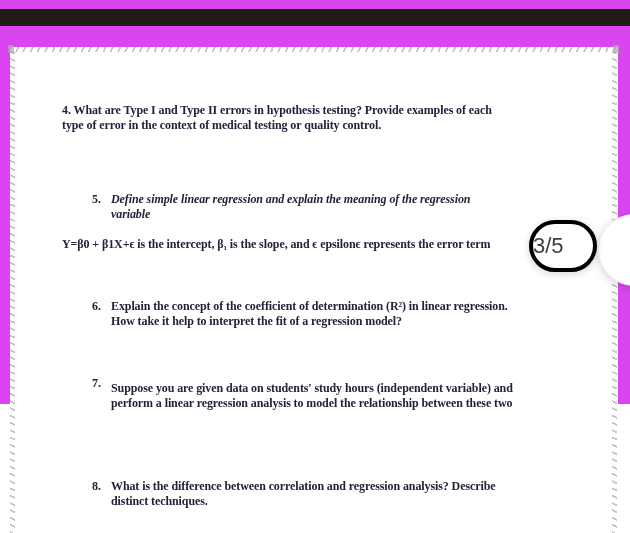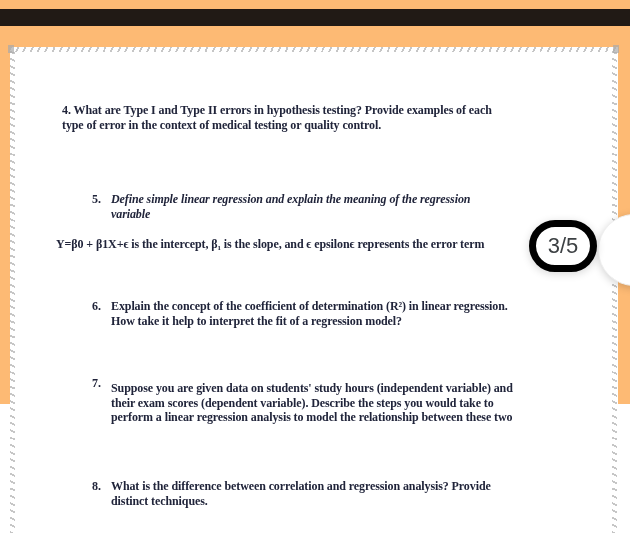--- a/index.html
+++ b/index.html
@@ -4,40 +4,40 @@
 <style>
   :root{
     --top-bar:#211a15;
     --ink:#20243a;
     --stitch:#c6c6c6;
     --badge-text:#3c4043;
     --badge-bg:#ffffff;
   }
   *{margin:0;padding:0;box-sizing:border-box;}
   html,body{width:630px;height:533px;overflow:hidden;background:#fff;}
-  .screen{position:relative;width:630px;height:404px;background:#fdba74;font-family:"Liberation Serif",serif;}
+  .screen{position:relative;width:630px;height:404px;background:#d946ef;font-family:"Liberation Serif",serif;}
   .statusbar{position:absolute;left:0;top:9px;width:630px;height:17px;background:var(--top-bar);}
   .page{position:absolute;left:10px;top:47px;width:608px;height:486px;background:#fff;}
   .stitch{position:absolute;z-index:1;}
   .stitch-top{left:10px;top:47px;width:608px;height:5px;
     background:repeating-linear-gradient(115deg,var(--stitch) 0 1.8px,transparent 1.8px 6.6px);}
   .stitch-left{left:10px;top:47px;width:5px;height:486px;
     background:repeating-linear-gradient(25deg,var(--stitch) 0 1.8px,transparent 1.8px 6.6px);}
   .stitch-right{left:612px;top:47px;width:5px;height:486px;
     background:repeating-linear-gradient(25deg,var(--stitch) 0 1.8px,transparent 1.8px 6.6px);}
   .corner-mark{position:absolute;width:6px;height:8px;background:#a9a9a9;opacity:.7;z-index:1;}
   .corner-tl{left:8px;top:45px;}
   .corner-tr{left:613px;top:45px;}
   .txt{position:absolute;color:var(--ink);font-weight:bold;font-size:12px;line-height:14.5px;letter-spacing:-0.1px;z-index:2;}
   .txt .ln{white-space:nowrap;}
   .qnum{position:absolute;color:var(--ink);font-weight:bold;font-size:12px;line-height:14.5px;z-index:2;}
   .badge{position:absolute;left:529px;top:220px;width:68px;height:52px;border-radius:26px;
-    background:var(--badge-bg);border:7px solid #000000;
+    background:var(--badge-bg);border:4px solid #000000;
     box-shadow:0 2px 8px rgba(0,0,0,0.16);z-index:5;
-    display:flex;align-items:center;justify-content:center;}
+    display:flex;align-items:center;}
   .badge span{font-family:"Liberation Sans",sans-serif;font-size:22px;color:var(--badge-text);}
   .fab{position:absolute;left:598px;top:214px;width:72px;height:72px;border-radius:50%;
     background:#fff;box-shadow:0 2px 8px rgba(0,0,0,0.18);border:1px solid #f0f0f0;z-index:4;}
 </style>
 </head>
 <body>
 
 <div class="screen">
 
   <div class="statusbar"></div>
@@ -53,40 +53,39 @@
     <div class="ln">4. What are Type I and Type II errors in hypothesis testing? Provide examples of each</div>
     <div class="ln">type of error in the context of medical testing or quality control.</div>
   </div>
 
   <div class="qnum" style="left:92px;top:192px;">5.</div>
   <div class="txt" style="left:111px;top:192px;font-style:italic;">
     <div class="ln">Define simple linear regression and explain the meaning of the regression</div>
     <div class="ln">variable</div>
   </div>
 
-  <div class="txt" style="left:56px;top:237px;width:535px;overflow:hidden;">
+  <div class="txt" style="left:62px;top:237px;width:535px;overflow:hidden;">
     <div class="ln">Y=β0 + β1X+ϵ is the intercept, β₁ is the slope, and ϵ epsilonϵ represents the error term</div>
   </div>
 
   <div class="qnum" style="left:92px;top:299px;">6.</div>
   <div class="txt" style="left:111px;top:299px;">
     <div class="ln">Explain the concept of the coefficient of determination (R²) in linear regression.</div>
     <div class="ln">How take it help to interpret the fit of a regression model?</div>
   </div>
 
   <div class="qnum" style="left:92px;top:376px;">7.</div>
   <div class="txt" style="left:111px;top:381px;">
     <div class="ln">Suppose you are given data on students' study hours (independent variable) and</div>
-    <div class="ln">their exam scores (dependent variable). Describe the steps you would take to</div>
     <div class="ln">perform a linear regression analysis to model the relationship between these two</div>
   </div>
 
   <div class="qnum" style="left:92px;top:479px;">8.</div>
   <div class="txt" style="left:111px;top:479px;">
-    <div class="ln">What is the difference between correlation and regression analysis? Provide</div>
+    <div class="ln">What is the difference between correlation and regression analysis? Describe</div>
     <div class="ln">distinct techniques.</div>
   </div>
 
   <div class="badge">
     <span>3/5</span>
   </div>
 
   <div class="fab"></div>
 
 </div>

